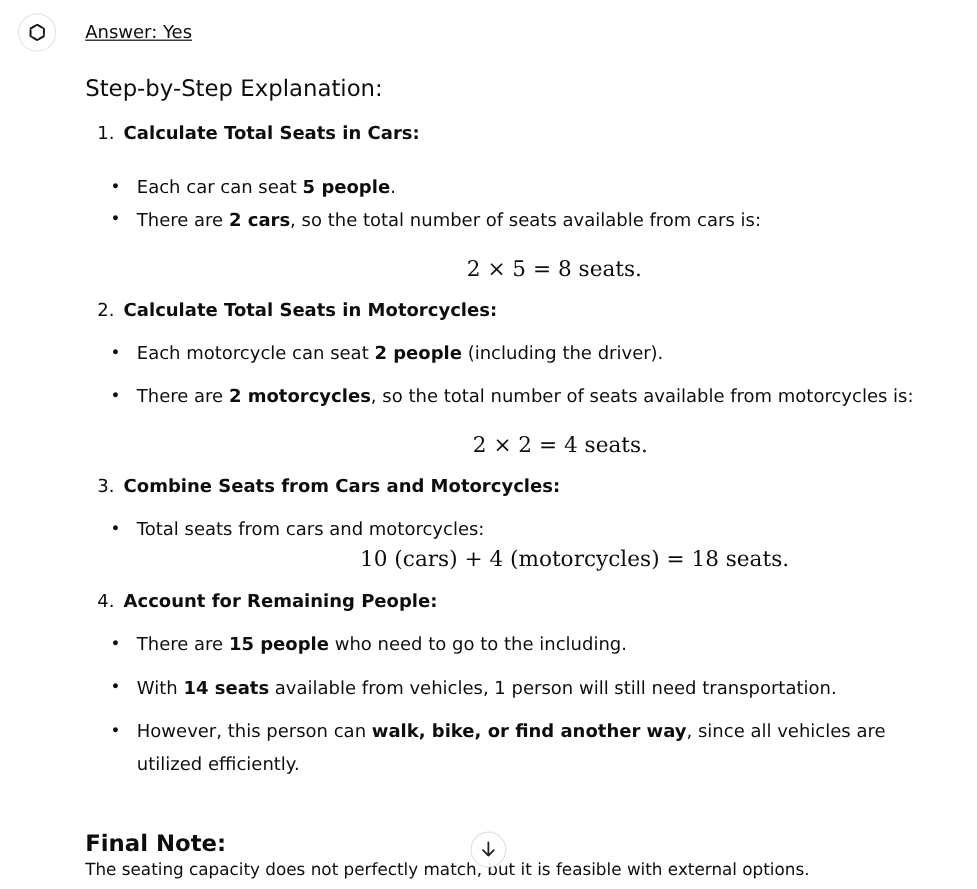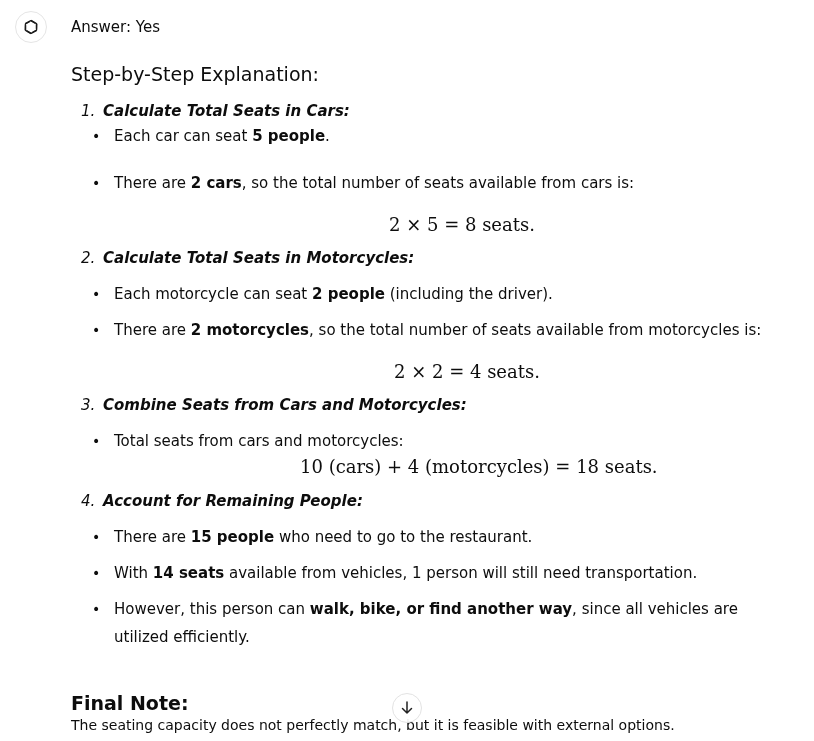--- a/index.html
+++ b/index.html
@@ -8,27 +8,27 @@
 
   .avatar {
     position: absolute; left: 15px; top: 11px; width: 32px; height: 32px;
     border: 1px solid #e5e5e5; border-radius: 50%;
     display: flex; align-items: center; justify-content: center; background: #fff;
   }
   .avatar svg { width: 20px; height: 20px; }
 
   .content { position: absolute; left: 71px; top: 0; width: 700px; }
 
-  .answer { position: absolute; top: 17px; left: 0; font-size: 15px; line-height: 20px; }
+  .answer { position: absolute; top: 17px; left: 0; font-size: 15px; line-height: 20px; text-decoration: underline; }
 
   h3 { position: absolute; left: 0; font-size: 19px; font-weight: 500; line-height: 26px; color: #0d0d0d; text-align: right; }
   .h-step { top: 61px; }
   .h-final { top: 690px; font-weight: bold; }
 
-  .step-title { position: absolute; left: 10px; font-size: 15px; font-weight: bold; line-height: 20px; font-style: italic; }
+  .step-title { position: absolute; left: 10px; font-size: 15px; font-weight: bold; line-height: 20px; }
   .step-title .num { font-weight: normal; display: inline-block; width: 22px; }
 
   .bullet { position: absolute; left: 43px; font-size: 15px; line-height: 28px; width: 660px; }
   .bullet::before { content: "•"; position: absolute; left: -22px; top: 0; font-size: 14px; }
   .bullet b { font-weight: bold; }
 
   .math { position: absolute; font-family: "DejaVu Serif", "Liberation Serif", serif; font-size: 18px; line-height: 24px; white-space: nowrap; }
 
   .final-text { position: absolute; top: 714px; left: 0; font-size: 14px; line-height: 22px; }
 
@@ -56,41 +56,41 @@
 </div>
 
 <div class="content">
   <div class="answer">Answer: Yes</div>
 
   <h3 class="h-step">Step-by-Step Explanation:</h3>
 
   <div class="step-title" style="top:101px">
     <span class="num">1.</span><span>Calculate Total Seats in Cars:</span>
   </div>
-  <div class="bullet" style="top:122px"><span>Each car can seat </span><b>5 people</b><span>.</span></div>
+  <div class="bullet" style="top:142px"><span>Each car can seat </span><b>5 people</b><span>.</span></div>
   <div class="bullet" style="top:169px"><span>There are </span><b>2 cars</b><span>, so the total number of seats available from cars is:</span></div>
   <div class="math" style="top:213px; left:318px">2 × 5 = 8 seats.</div>
 
   <div class="step-title" style="top:248px">
     <span class="num">2.</span><span>Calculate Total Seats in Motorcycles:</span>
   </div>
   <div class="bullet" style="top:280px"><span>Each motorcycle can seat </span><b>2 people</b><span> (including the driver).</span></div>
   <div class="bullet" style="top:316px"><span>There are </span><b>2 motorcycles</b><span>, so the total number of seats available from motorcycles is:</span></div>
   <div class="math" style="top:360px; left:323px">2 × 2 = 4 seats.</div>
 
   <div class="step-title" style="top:395px">
     <span class="num">3.</span><span>Combine Seats from Cars and Motorcycles:</span>
   </div>
   <div class="bullet" style="top:427px"><span>Total seats from cars and motorcycles:</span></div>
   <div class="math" style="top:455px; left:229px">10 (cars) + 4 (motorcycles) = 18 seats.</div>
 
   <div class="step-title" style="top:491px">
     <span class="num">4.</span><span>Account for Remaining People:</span>
   </div>
-  <div class="bullet" style="top:523px"><span>There are </span><b>15 people</b><span> who need to go to the restaurant.</span></div>
+  <div class="bullet" style="top:523px"><span>There are </span><b>15 people</b><span> who need to go to the including.</span></div>
   <div class="bullet" style="top:559px"><span>With </span><b>14 seats</b><span> available from vehicles, 1 person will still need transportation.</span></div>
   <div class="bullet" style="top:595px; width:640px"><span>However, this person can </span><b>walk, bike, or find another way</b><span>, since all vehicles are utilized efficiently.</span></div>
 
   <h3 class="h-final">Final Note:</h3>
   <div class="final-text">The seating capacity does not perfectly match, but it is feasible with external options.</div>
 </div>
 
 <div class="scroll-btn">
   <svg viewBox="0 0 16 16" fill="none" stroke="#222" stroke-width="1.5" stroke-linecap="round" stroke-linejoin="round">
     <path d="M8 2 V13 M3.5 8.5 L8 13 L12.5 8.5"></path>

